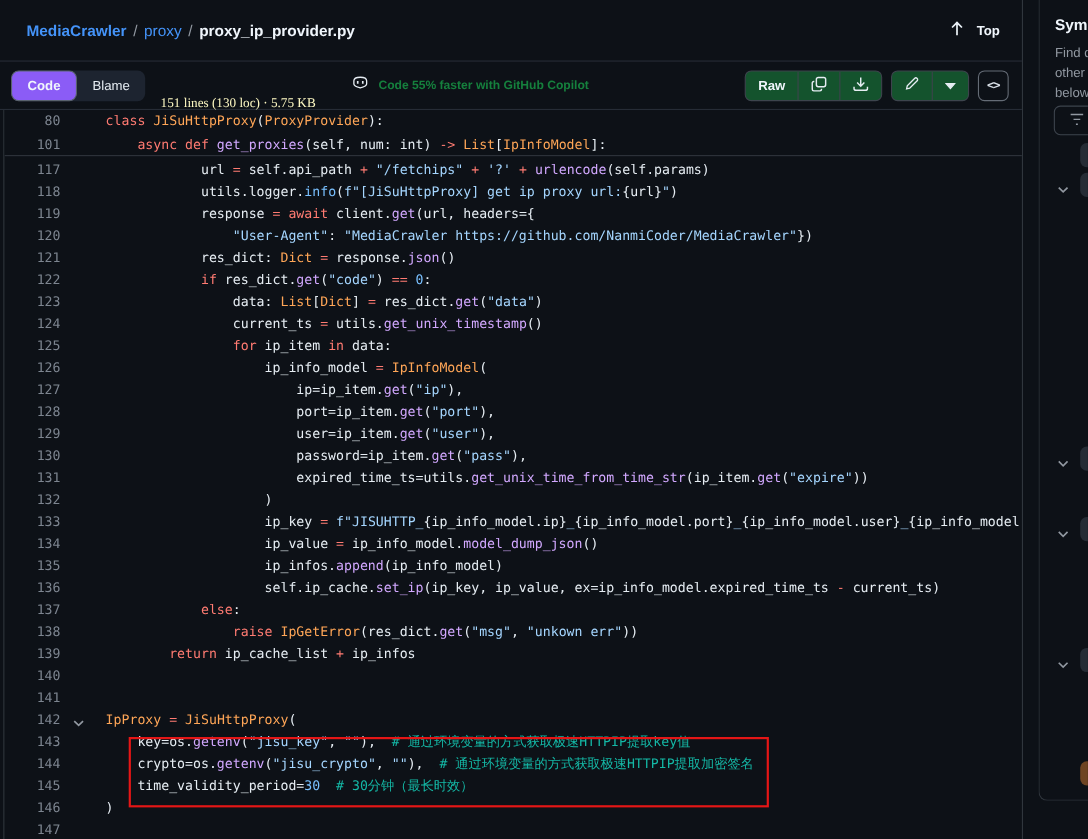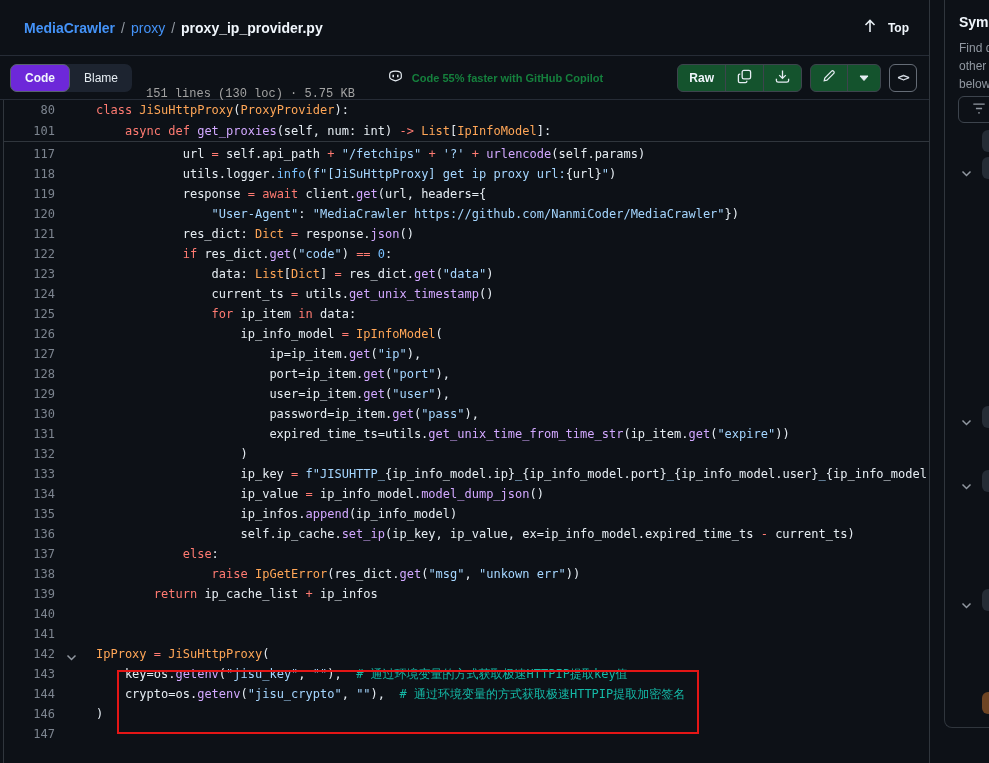--- a/index.html
+++ b/index.html
@@ -15,22 +15,22 @@
   .crumb-repo { font-weight:600; }
   .crumb-sep { color:#9198a1; margin:0 6px; }
   .crumb-file { color:#f0f6fc; font-weight:600; }
   .top-btn { margin-left:auto; display:flex; align-items:center; gap:12px; background:none; border:none; color:#f0f6fc; font-size:12px; font-weight:600; font-family:inherit; cursor:pointer; }
   .top-btn svg { stroke:#e6edf3; }
 
   
   .toolbar { height:44px; border-bottom:1px solid #262c36; display:flex; align-items:center; padding:0 12px 0 10px; }
   .seg { display:flex; background:#1d2430; border-radius:7px; padding:0; height:28px; align-items:stretch; }
   .seg-btn { border:none; background:transparent; color:#e6edf3; font-size:12px; font-weight:500; font-family:inherit; padding:0 14px; border-radius:7px; cursor:pointer; }
-  .seg-btn.sel { background:#6d28d9; border:1px solid #59626d; color:#f0f6fc; font-weight:600; }
-  .stats { font-family:Liberation Mono, monospace; font-size:12px; color:#a3a3a3; margin-left:14px; white-space:nowrap;margin-top:32px; }
+  .seg-btn.sel { background:#8b5cf6; border:1px solid #59626d; color:#f0f6fc; font-weight:600; }
+  .stats { font-family:Liberation Serif, serif; font-size:12px; color:#fef9c3; margin-left:14px; white-space:nowrap;margin-top:32px; }
   .copilot { display:flex; align-items:center; gap:8px; margin-left:32px; }
   .copilot svg { stroke:#e6edf3; }
   .copilot-text { font-size:11px; font-weight:700; color:#15803d; white-space:nowrap; }
   .tb-right { margin-left:auto; display:flex; align-items:center; gap:8px; }
   .btn-group { display:flex; height:28px; border:1px solid #3d444d; border-radius:6px; background:#14532d; overflow:hidden; }
   .btn-cell { background:transparent; border:none; border-left:1px solid #3d444d; color:#f0f6fc; font-size:12px; font-weight:600; font-family:inherit; display:flex; align-items:center; justify-content:center; padding:0 11px; cursor:pointer; }
   .btn-cell:first-child { border-left:none; }
   .btn-cell svg { stroke:#e6edf3; }
   .sym-toggle { width:28px; height:28px; border:1px solid #656c76; border-radius:6px; background:transparent; color:#dbe2ea; font-family:"DejaVu Sans Mono", monospace; font-size:11px; font-weight:700; cursor:pointer; display:flex; align-items:center; justify-content:center; letter-spacing:-1px; }
 
@@ -154,20 +154,21 @@
         <div class="crow"><span class="ln">137</span><span class="gut2"></span><span class="cl"><span class="t-p">            </span><span class="t-k">else</span><span class="t-p">:</span></span></div>
         <div class="crow"><span class="ln">138</span><span class="gut2"></span><span class="cl"><span class="t-p">                </span><span class="t-k">raise</span><span class="t-p"> </span><span class="t-c">IpGetError</span><span class="t-p">(res_dict.</span><span class="t-f">get</span><span class="t-p">(</span><span class="t-s">"msg"</span><span class="t-p">, </span><span class="t-s">"unkown err"</span><span class="t-p">))</span></span></div>
         <div class="crow"><span class="ln">139</span><span class="gut2"></span><span class="cl"><span class="t-p">        </span><span class="t-k">return</span><span class="t-p"> ip_cache_list </span><span class="t-k">+</span><span class="t-p"> ip_infos</span></span></div>
         <div class="crow"><span class="ln">140</span><span class="gut2"></span><span class="cl"></span></div>
         <div class="crow"><span class="ln">141</span><span class="gut2"></span><span class="cl"></span></div>
         <div class="crow"><span class="ln">142</span><span class="gut2"><span class="row-chev"><svg width="11" height="8" viewBox="0 0 11 8" fill="none" stroke-width="1.5">
                 <path d="M1.5 1.5 L5.5 5.5 L9.5 1.5"></path>
               </svg></span></span><span class="cl"><span class="t-c">IpProxy</span><span class="t-p"> </span><span class="t-k">=</span><span class="t-p"> </span><span class="t-c">JiSuHttpProxy</span><span class="t-p">(</span></span></div>
         <div class="crow"><span class="ln">143</span><span class="gut2"></span><span class="cl"><span class="t-p">    key=os.</span><span class="t-f">getenv</span><span class="t-p">(</span><span class="t-s">"jisu_key"</span><span class="t-p">, </span><span class="t-s">""</span><span class="t-p">),  </span><span class="t-m"># 通过环境变量的方式获取极速HTTPIP提取key值</span></span></div>
         <div class="crow"><span class="ln">144</span><span class="gut2"></span><span class="cl"><span class="t-p">    crypto=os.</span><span class="t-f">getenv</span><span class="t-p">(</span><span class="t-s">"jisu_crypto"</span><span class="t-p">, </span><span class="t-s">""</span><span class="t-p">),  </span><span class="t-m"># 通过环境变量的方式获取极速HTTPIP提取加密签名</span></span></div>
+        <div class="crow"><span class="ln">145</span><span class="gut2"></span><span class="cl"><span class="t-p">    time_validity_period=</span><span class="t-n">30</span><span class="t-p">  </span><span class="t-m"># 30分钟（最长时效）</span></span></div>
         <div class="crow"><span class="ln">146</span><span class="gut2"></span><span class="cl"><span class="t-p">)</span></span></div>
         <div class="crow"><span class="ln">147</span><span class="gut2"></span><span class="cl"></span></div>
       </div>
     <div class="sticky" id="sticky">
         <div class="crow"><span class="ln">80</span><span class="gut2"></span><span class="cl"><span class="t-k">class </span><span class="t-c">JiSuHttpProxy</span><span class="t-p">(</span><span class="t-c">ProxyProvider</span><span class="t-p">):</span></span></div>
         <div class="crow"><span class="ln">101</span><span class="gut2"></span><span class="cl"><span class="t-p">    </span><span class="t-k">async def </span><span class="t-f">get_proxies</span><span class="t-p">(self, num: int) </span><span class="t-k">-&gt;</span><span class="t-p"> </span><span class="t-c">List</span><span class="t-p">[</span><span class="t-c">IpInfoModel</span><span class="t-p">]:</span></span></div>
       </div>
     <div class="redbox" id="redbox" style="left: 113px; width: 582px; top: 570px; height: 64px; border-color: rgb(228, 22, 22);"></div>
   </div>
 

